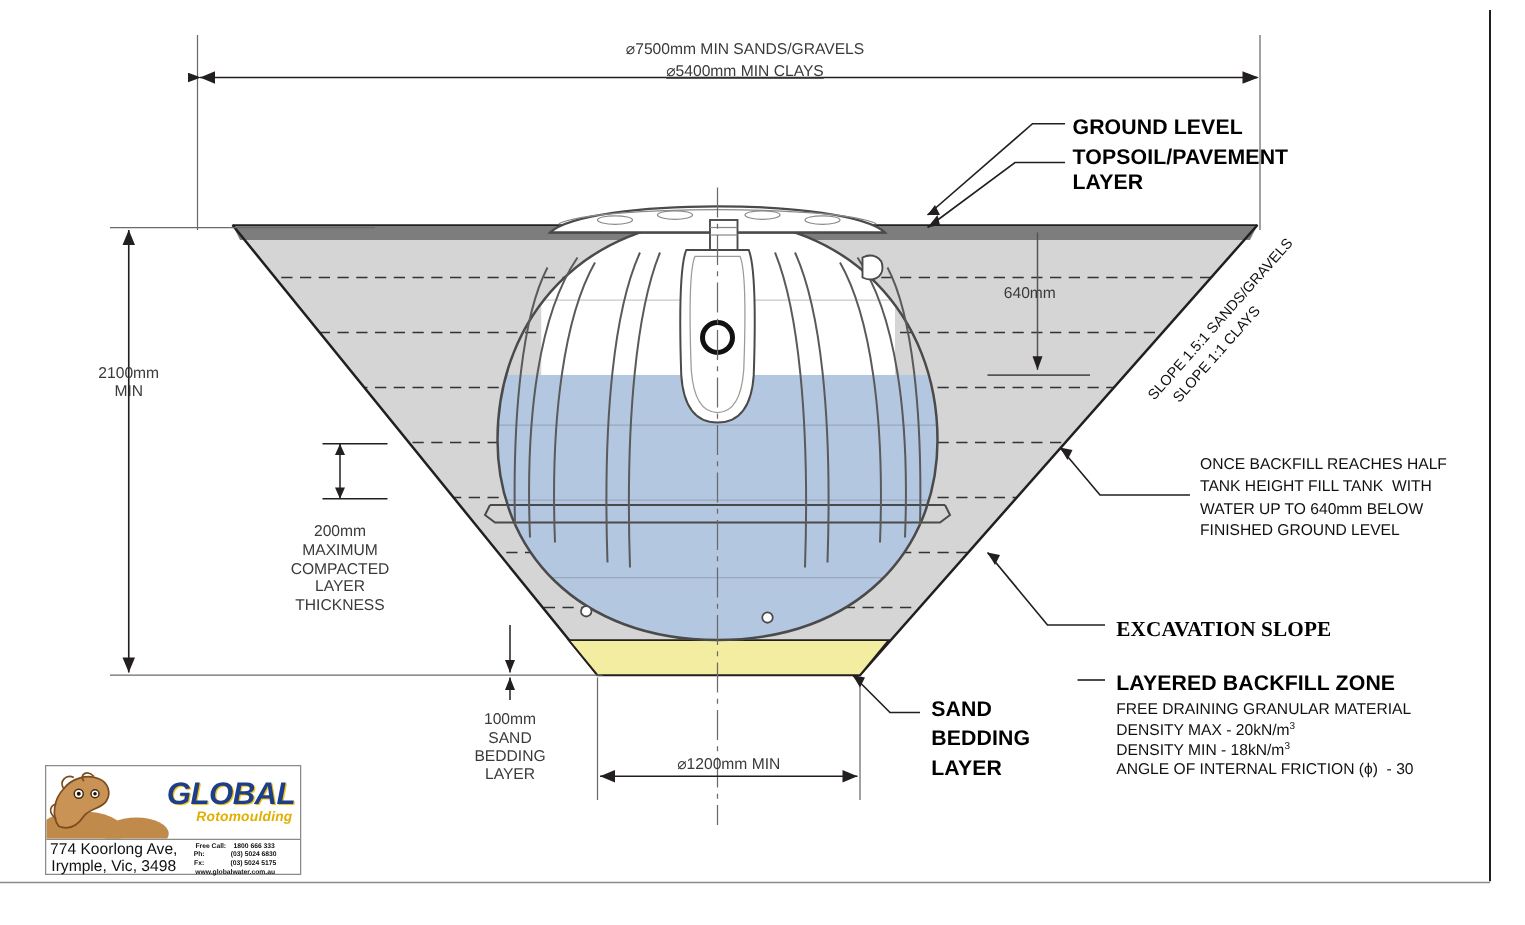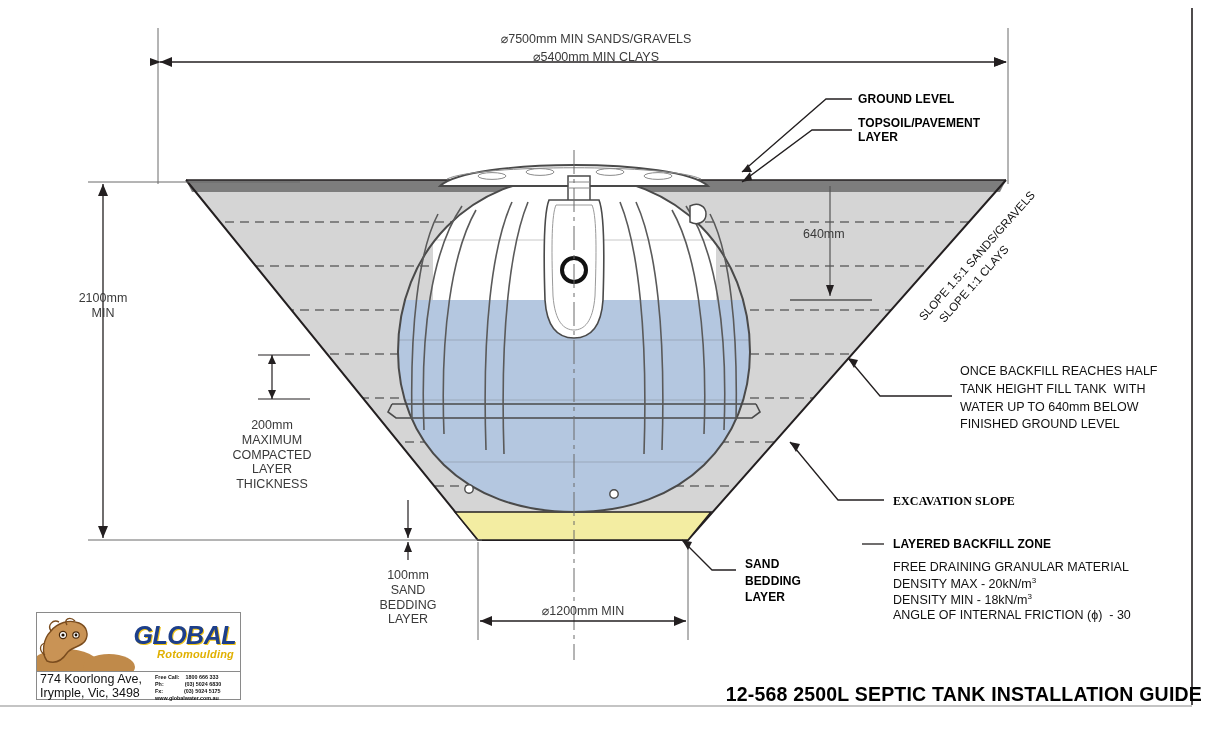--- a/index.html
+++ b/index.html
@@ -4,29 +4,29 @@
 <style>
   html,body{margin:0;padding:0;background:#ffffff;}
   body{width:1220px;height:740px;position:relative;overflow:hidden;
        font-family:"Liberation Sans", sans-serif;color:#1a1a1a;}
   #sheet{position:absolute;left:0;top:0;width:1220px;height:740px;}
   svg#drawing{position:absolute;left:0;top:0;width:1220px;height:740px;}
 
   .txt{position:absolute;white-space:pre;line-height:1.18;}
   .dim{font-size:12.5px;color:#3a3a3a;text-align:right;}
   .note{font-size:12.5px;color:#111;}
-  .bold{font-weight:bold;font-size:12px;color:#000;letter-spacing:.1px;}
+  .bold{font-weight:bold;font-size:17px;color:#000;letter-spacing:.1px;}
   .ctr{text-align:center;}
 
   #title-text{position:absolute;right:18px;bottom:34px;font-size:19.5px;
        font-weight:bold;letter-spacing:.2px;color:#000;white-space:pre;}
 
   
   #logo-block{position:absolute;left:36px;top:612px;width:205px;height:88px;
-      border:1px solid #8a8a8a;background:#fff;box-sizing:border-box;}
+      border:1px solid #8a8a8a;background:#fff;box-sizing:border-box;text-align:center;}
   #logo-top{position:relative;height:58px;border-bottom:1px solid #8a8a8a;overflow:hidden;}
   #logo-word{position:absolute;right:4px;top:8px;font-size:25px;font-weight:bold;
       font-style:italic;color:#1d3f8a;letter-spacing:-.5px;
       text-shadow:1px 1px 0 #f0c419;}
   #logo-sub{position:absolute;right:6px;top:35px;font-size:11px;font-style:italic;
       font-weight:bold;color:#e0b000;letter-spacing:.2px;}
   #logo-bottom{position:relative;height:28px;}
   #addr{position:absolute;left:3px;top:1px;font-size:12.5px;color:#111;
       line-height:1.08;white-space:pre;}
   #contact{position:absolute;left:118px;top:2px;font-size:5.4px;color:#111;
@@ -202,21 +202,21 @@
     <path d="M884,500 L838,500 L790,442" fill="none" stroke="#231f20" stroke-width="1.3"></path>
     <path d="M790,442 L800,444 L796,452 z" fill="#231f20"></path>
 
     <path d="M884,544 L862,544" fill="none" stroke="#231f20" stroke-width="1.3"></path>
 
     <path d="M736,570 L712,570 L682,540" fill="none" stroke="#231f20" stroke-width="1.3"></path>
     <path d="M682,540 L692,542 L688,550 z" fill="#231f20"></path>
   </svg>
 
   <div class="txt dim ctr" style="left:346px;top:32px;width:500px;">⌀7500mm MIN SANDS/GRAVELS</div>
-  <div class="txt dim ctr" style="left:346px;top:50px;width:500px;">⌀5400mm MIN CLAYS</div>
+  <div class="txt dim ctr" style="left:346px;top:50px;width:500px;text-decoration:underline;">⌀5400mm MIN CLAYS</div>
 
   <div class="txt dim ctr" style="left:53px;top:291px;width:100px;">2100mm
 MIN</div>
 
   <div class="txt dim ctr" style="left:212px;top:418px;width:120px;">200mm
 MAXIMUM
 COMPACTED
 LAYER
 THICKNESS</div>
 
@@ -250,21 +250,20 @@
 BEDDING
 LAYER</div>
 
   <div class="txt bold" style="left:893px;top:537px;">LAYERED BACKFILL ZONE</div>
 
   <div class="txt note" style="left:893px;top:560px;">FREE DRAINING GRANULAR MATERIAL</div>
   <div class="txt note" style="left:893px;top:576px;"><span>DENSITY MAX - 20kN/m</span><sup style="font-size:8px;">3</sup></div>
   <div class="txt note" style="left:893px;top:592px;"><span>DENSITY MIN - 18kN/m</span><sup style="font-size:8px;">3</sup></div>
   <div class="txt note" style="left:893px;top:608px;">ANGLE OF INTERNAL FRICTION (ϕ)  - 30</div>
 
-  <div id="title-text">12-568 2500L SEPTIC TANK INSTALLATION GUIDE</div>
 
   <div id="logo-block">
     <div id="logo-top">
       <svg width="205" height="58" viewBox="0 0 205 58" style="position:absolute;left:0;top:0;">
         <ellipse cx="28" cy="52" rx="34" ry="16" fill="#c08a4a"></ellipse>
         <ellipse cx="72" cy="54" rx="26" ry="13" fill="#c08a4a"></ellipse>
         <path d="M10,48 C4,40 6,26 14,18 C20,10 32,6 42,10
                  C50,13 52,22 48,28 C44,34 34,34 30,40 C26,46 20,52 10,48 Z" fill="#c99355" stroke="#7a4c1e" stroke-width="1.4"></path>
         <path d="M14,18 C10,12 16,6 22,9" fill="none" stroke="#7a4c1e" stroke-width="1.4"></path>
         <path d="M30,12 C26,6 33,3 38,8" fill="none" stroke="#7a4c1e" stroke-width="1.4"></path>

